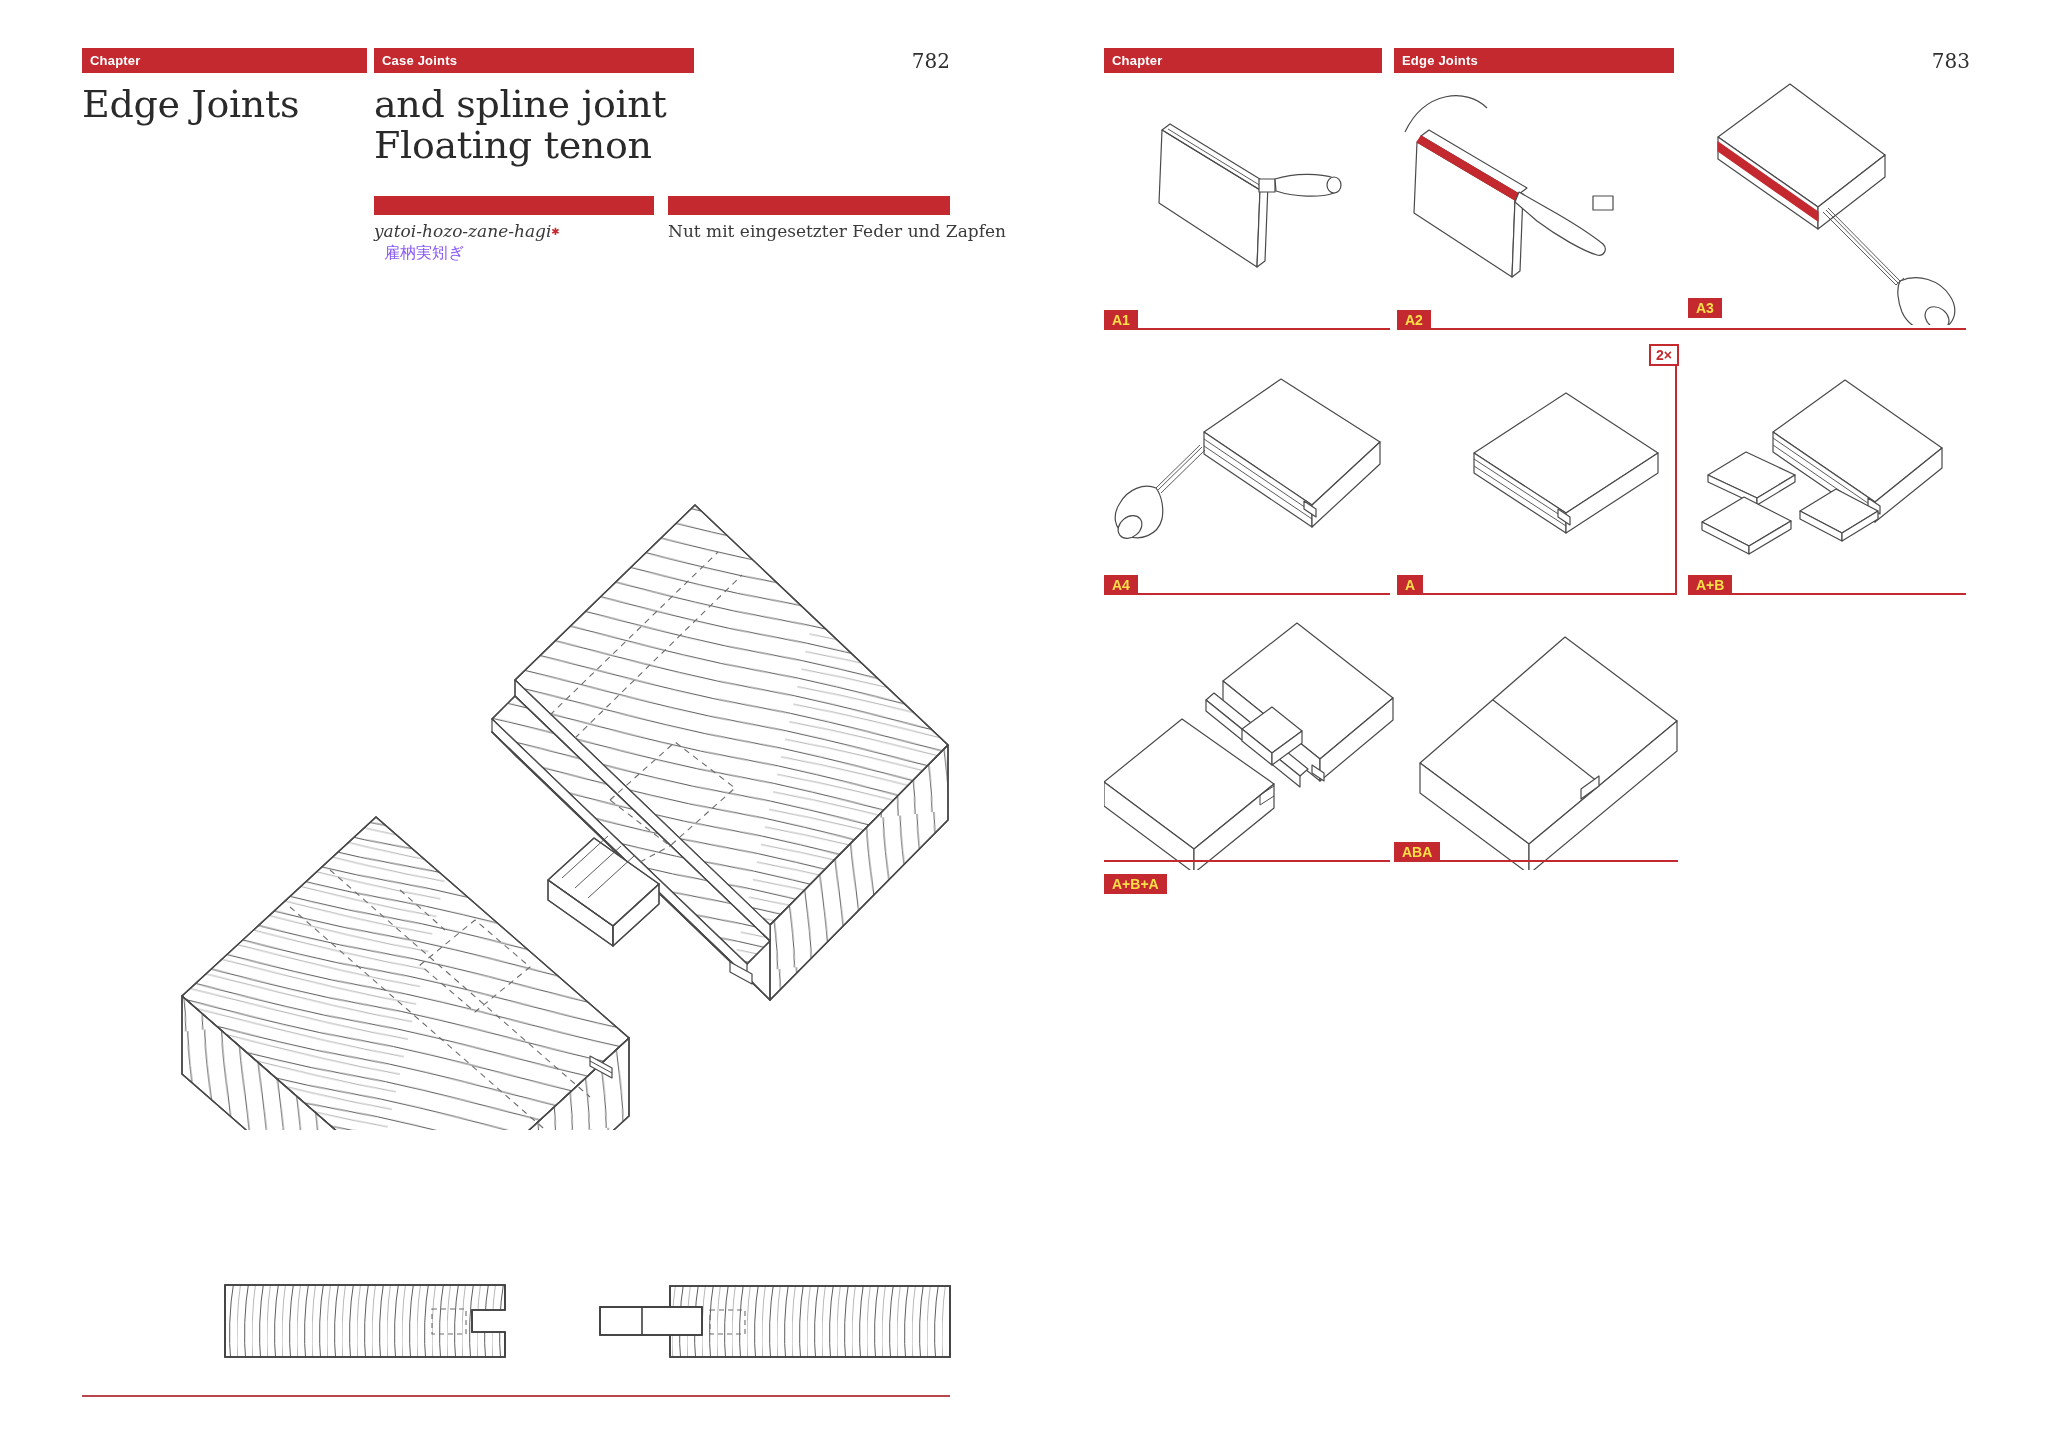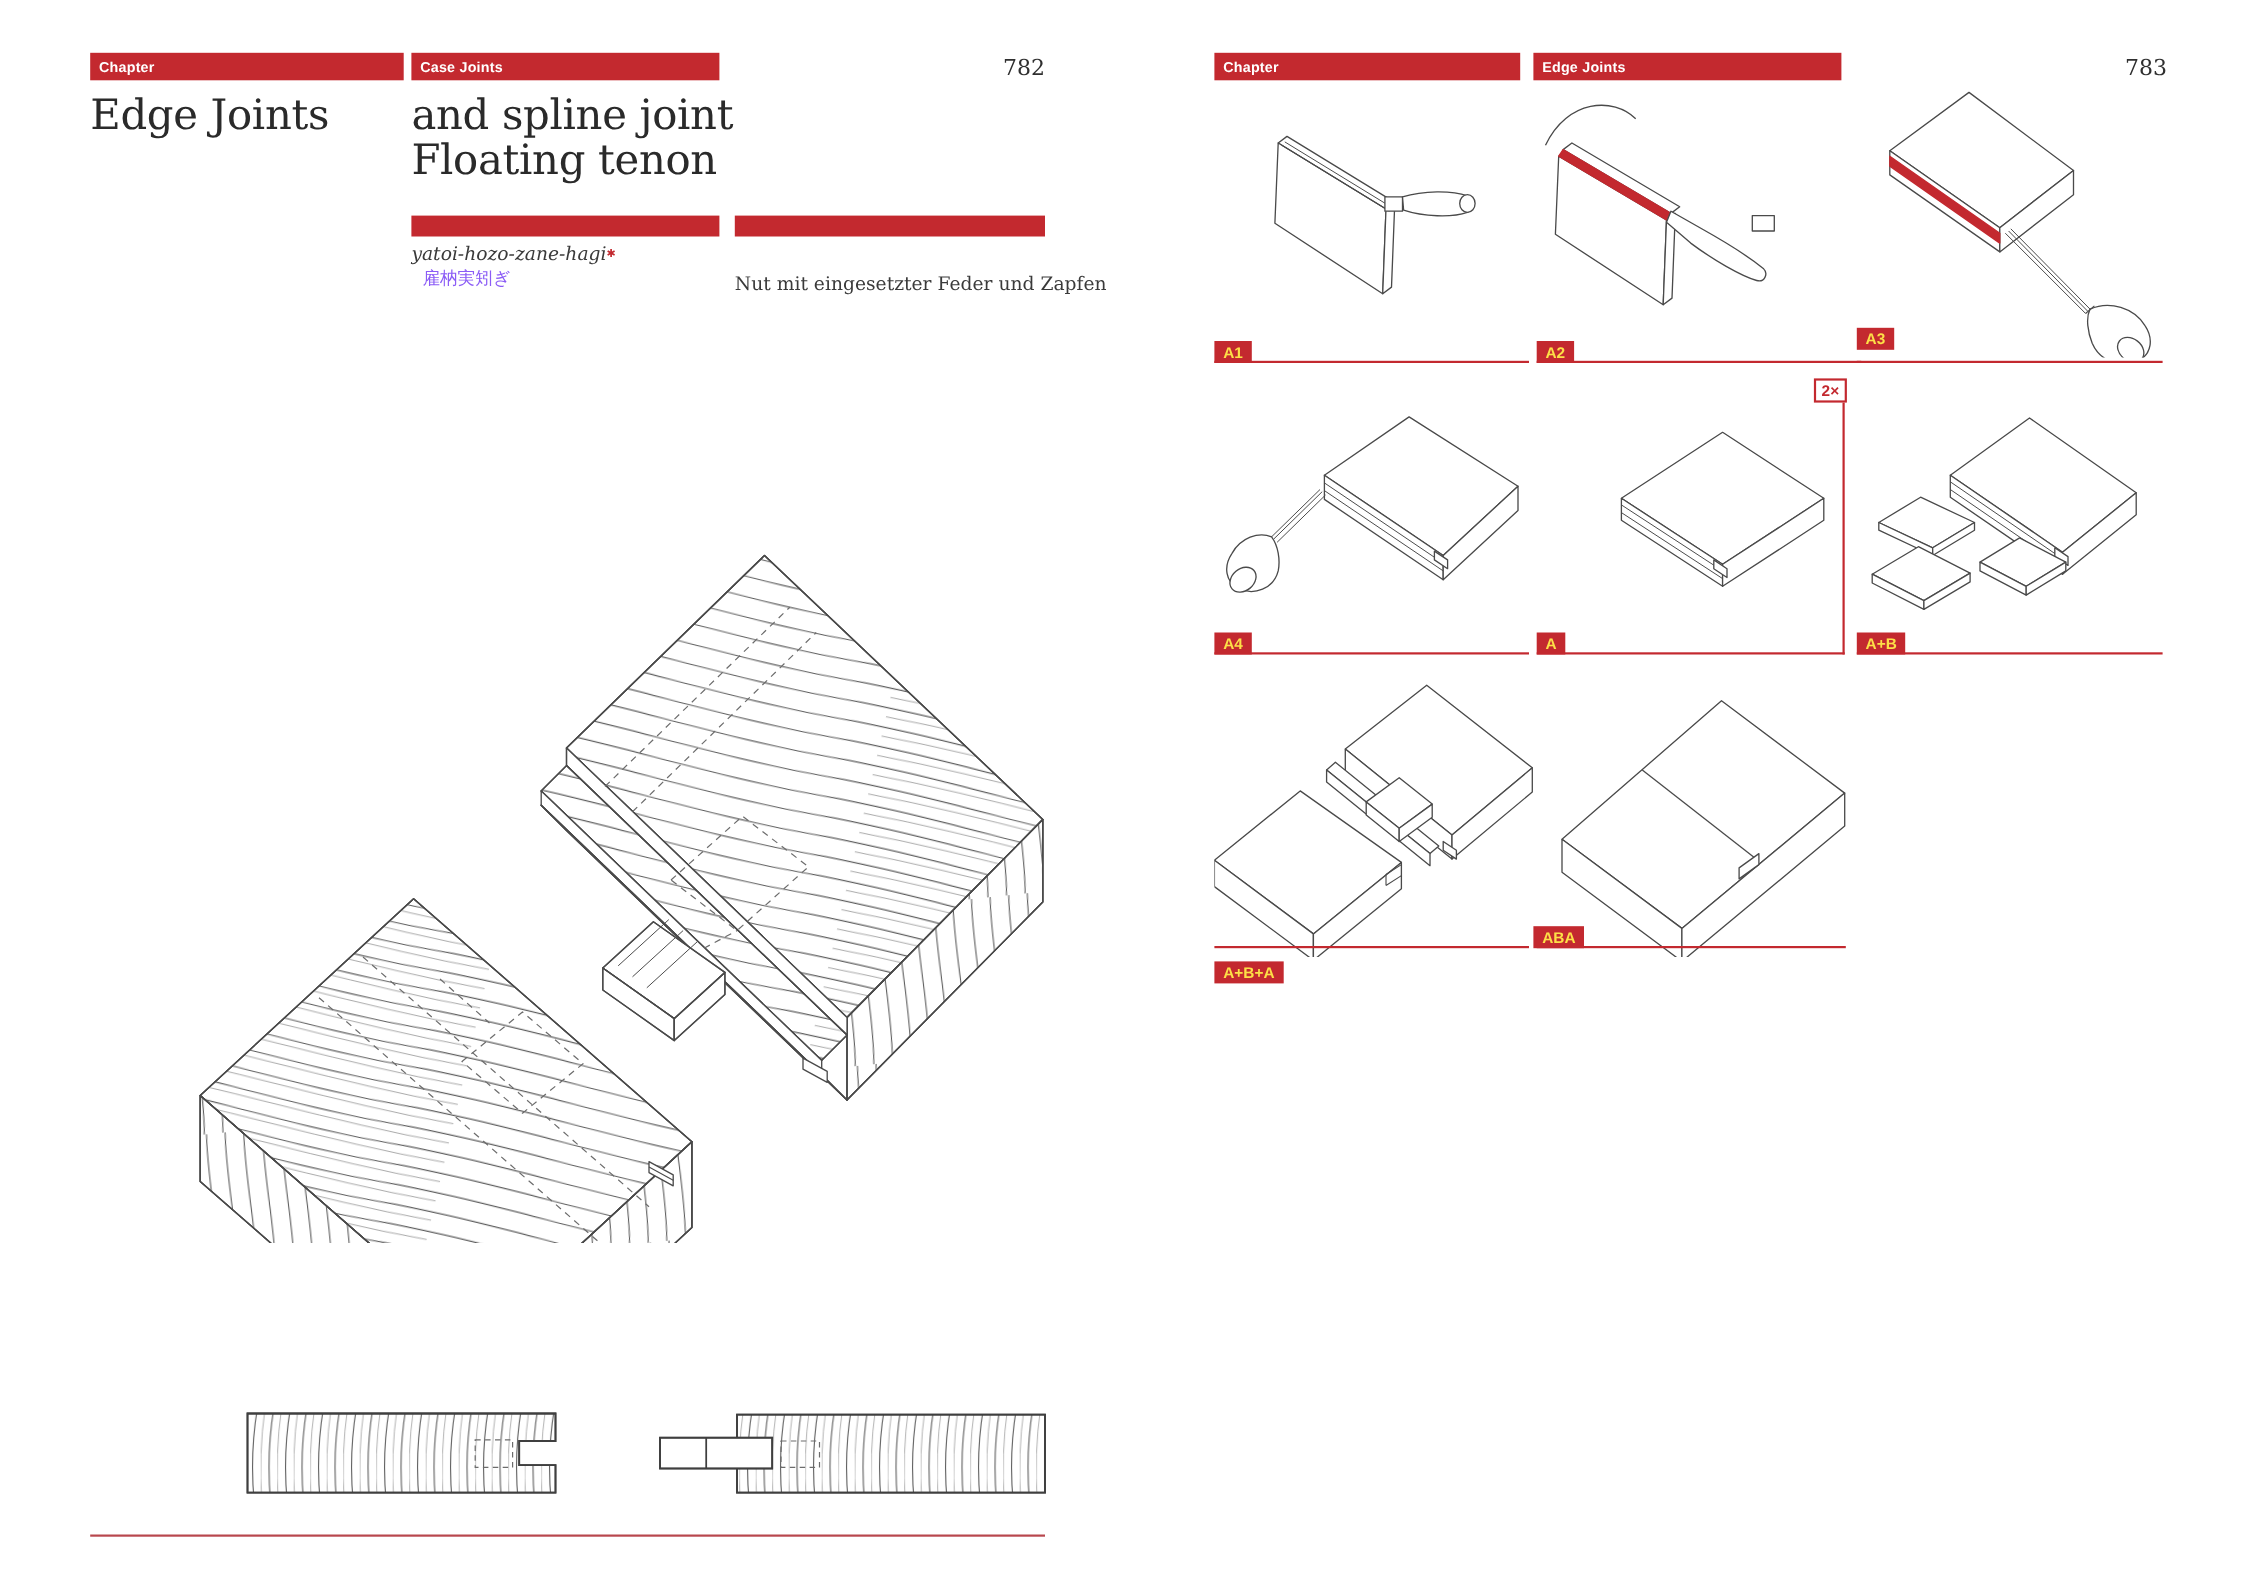--- a/index.html
+++ b/index.html
@@ -18,37 +18,37 @@
   .vline{background:var(--accent);width:2px;}
   .mult{border:2px solid var(--accent);color:var(--accent);font:bold 14px/19px "Liberation Sans",sans-serif;text-align:center;box-sizing:border-box;background:#fff;}
   svg{display:block;}
 </style>
 </head>
 <body>
 
 <div class="abs" style="left:0;top:0;width:1024px;height:1447px;">
 
   <div class="abs bar" style="left:82px;top:48px;width:285px;">Chapter</div>
-  <div class="abs bar" style="left:374px;top:48px;width:280px;">Case Joints</div>
+  <div class="abs bar" style="left:374px;top:48px;width:320px;">Case Joints</div>
   <div class="abs pagenum" style="left:860px;top:49px;width:90px;">782</div>
 
   <div class="abs big-title" style="left:82px;top:84px;">Edge Joints</div>
   <div class="abs big-title" style="left:374px;top:84px;width:420px;">
     <div>and spline joint</div>
     <div>Floating tenon</div>
   </div>
 
   <div class="abs" style="left:374px;top:196px;width:280px;height:19px;background:var(--accent);"></div>
   <div class="abs" style="left:668px;top:196px;width:282px;height:19px;background:var(--accent);"></div>
 
   <div class="abs cap cap-it" style="left:374px;top:221px;">
     <span>yatoi-hozo-zane-hagi</span><span class="marker">✱</span>
   </div>
   <div class="abs cap-jp" style="left:374px;top:243px;">雇枘実矧ぎ</div>
-  <div class="abs cap" style="left:668px;top:221px;margin-top:28px;">Nut mit eingesetzter Feder und Zapfen</div>
+  <div class="abs cap" style="left:668px;top:221px;">Nut mit eingesetzter Feder und Zapfen</div>
 
   <svg class="abs" style="left:170px;top:470px;" width="800" height="660" viewBox="0 0 800 660">
     <defs>
       <pattern id="grainTop" width="620" height="18" patternUnits="userSpaceOnUse" patternTransform="rotate(13)">
         <path d="M0,9 C105,3 210,15 310,9 C410,3 515,15 620,9" stroke="#5d5d5d" stroke-width="1" fill="none"></path>
         <path d="M40,16 C150,11 250,21 360,15" stroke="#6a6a6a" stroke-width="0.8" fill="none" opacity="0.65"></path>
       </pattern>
       <pattern id="grainEnd" width="17" height="140" patternUnits="userSpaceOnUse" patternTransform="rotate(-6)">
         <path d="M10,0 C6,45 13,95 8,140" stroke="#5d5d5d" stroke-width="1" fill="none"></path>
       </pattern>

